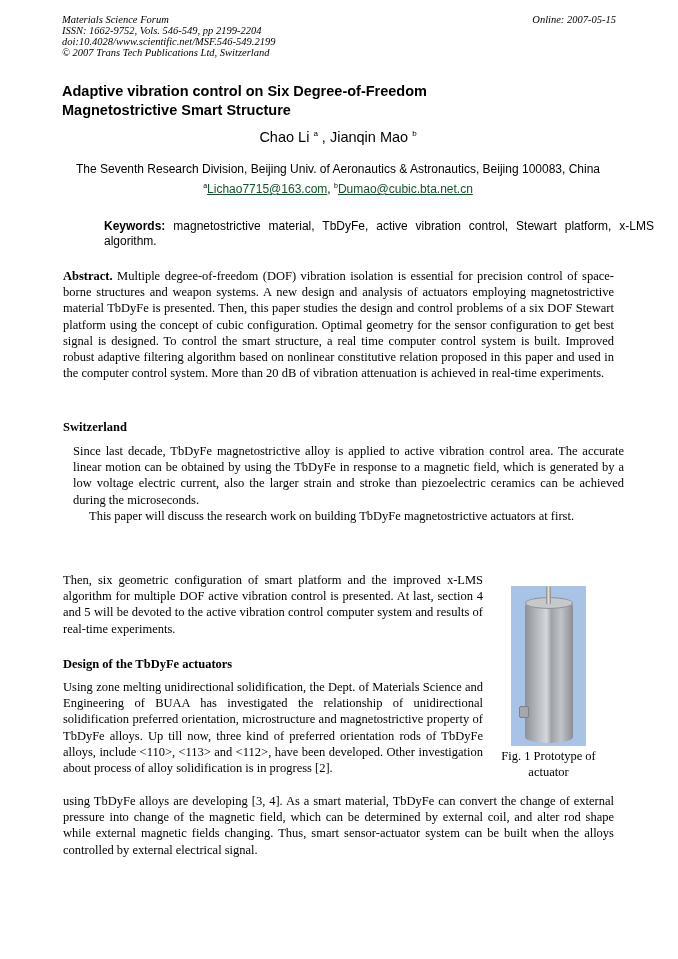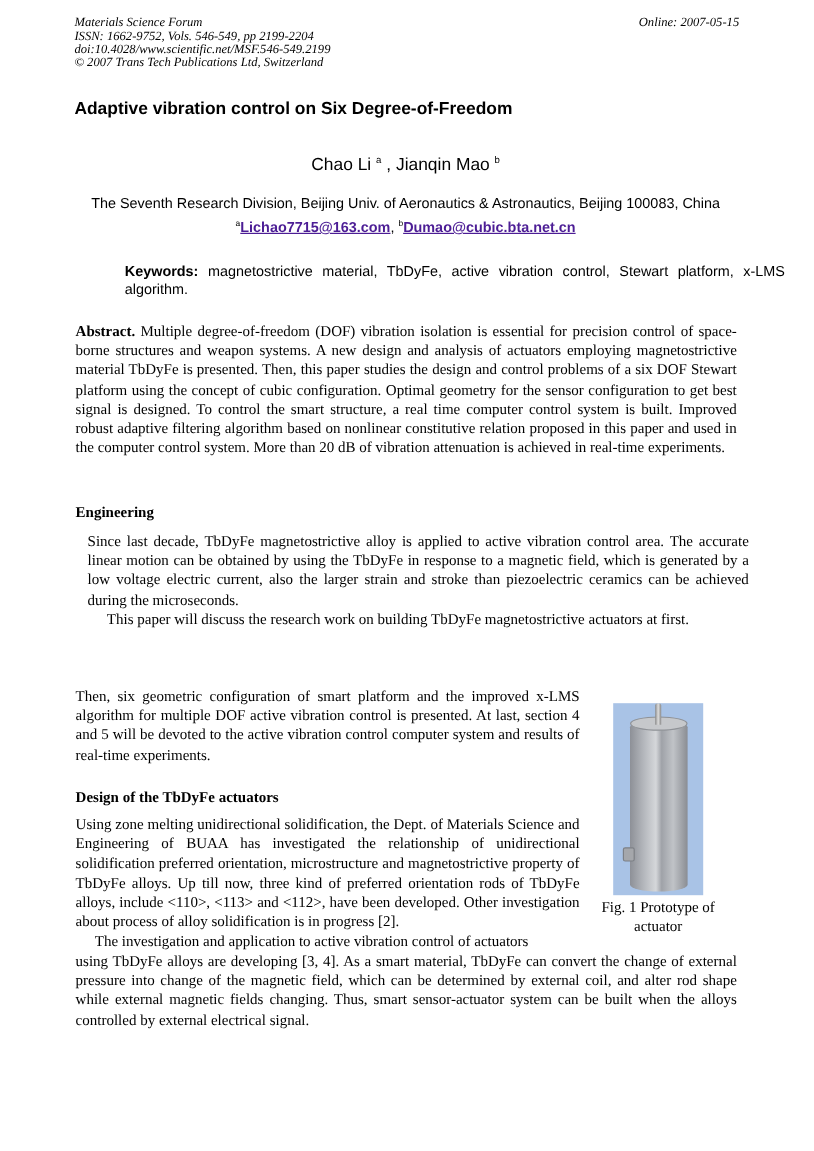--- a/index.html
+++ b/index.html
@@ -13,21 +13,21 @@
   .hdr-right { right: 62px; top: 14px; text-align: left; }
   .title {
     position: absolute; left: 62px; width: 552px; top: 82px; 
     font-family: "Liberation Sans", sans-serif; font-weight: bold; font-size: 14.5px; line-height: 19px;
   }
   .authors { position: absolute; left: 62px; width: 552px; top: 129px; text-align: center; font-family: "Liberation Sans", sans-serif; font-size: 14.5px; }
   .authors sup { font-size: 8px; vertical-align: 6px; }
   .affil { position: absolute; left: 62px; width: 552px; top: 162px; text-align: center; font-family: "Liberation Sans", sans-serif; font-size: 12px; }
   .emails { position: absolute; left: 62px; width: 552px; top: 182px; text-align: center; font-family: "Liberation Sans", sans-serif; font-size: 12px; }
   .emails sup { font-size: 7px; vertical-align: 5px; }
-  .emails a { color: #4c1d95; text-decoration: underline; font-weight: bold; }
+  .emails a { color: #14532d; text-decoration: underline; }
   .keywords { position: absolute; left: 63px; width: 550px; top: 219px; font-family: "Liberation Sans", sans-serif; font-size: 12px; line-height: 15px; text-align: justify; margin-left: 41px; }
   .keywords b { font-weight: bold; }
   .para { position: absolute; font-size: 12.5px; line-height: 16.2px; text-align: justify; }
   .para p { margin: 0; }
   .indent { text-indent: 16px; }
   .abstract { left: 63px; width: 551px; top: 268px; }
   .sec-h { position: absolute; left: 63px; font-weight: bold; font-size: 12.5px; }
   .intro { left: 73px; width: 551px; top: 443px; }
   .intro-narrow { left: 63px; width: 420px; top: 572px; }
   .design { left: 63px; width: 420px; top: 679px; }
@@ -46,20 +46,21 @@
 <div class="hdr hdr-left">
   <div>Materials Science Forum</div>
   <div>ISSN: 1662-9752, Vols. 546-549, pp 2199-2204</div>
   <div>doi:10.4028/www.scientific.net/MSF.546-549.2199</div>
   <div>© 2007 Trans Tech Publications Ltd, Switzerland</div>
 </div>
 <div class="hdr hdr-right">Online: 2007-05-15</div>
 
 <div class="title">
   <div>Adaptive vibration control on Six Degree-of-Freedom</div>
+  <div>Magnetostrictive Smart Structure</div>
 </div>
 
 <div class="authors">
   <span>Chao Li</span>
   <sup>a</sup><span> , </span><span>Jianqin Mao</span>
   <sup>b</sup>
 </div>
 
 <div class="affil">The Seventh Research Division, Beijing Univ. of Aeronautics &amp; Astronautics, Beijing 100083, China</div>
 
@@ -70,35 +71,34 @@
 <div class="keywords">
   <b>Keywords:</b>
   <span>magnetostrictive material, TbDyFe, active vibration control, Stewart platform, x-LMS algorithm.</span>
 </div>
 
 <div class="para abstract">
   <p><b>Abstract.</b>
   <span>Multiple degree-of-freedom (DOF) vibration isolation is essential for precision control of space-borne structures and weapon systems. A new design and analysis of actuators employing magnetostrictive material TbDyFe is presented. Then, this paper studies the design and control problems of a six DOF Stewart platform using the concept of cubic configuration. Optimal geometry for the sensor configuration to get best signal is designed. To control the smart structure, a real time computer control system is built. Improved robust adaptive filtering algorithm based on nonlinear constitutive relation proposed in this paper and used in the computer control system. More than 20 dB of vibration attenuation is achieved in real-time experiments.</span></p>
 </div>
 
-<div class="sec-h" style="top:420px;">Engineering</div>
+<div class="sec-h" style="top:420px;">Switzerland</div>
 
 <div class="para intro">
   <p>Since last decade, TbDyFe magnetostrictive alloy is applied to active vibration control area. The accurate linear motion can be obtained by using the TbDyFe in response to a magnetic field, which is generated by a low voltage electric current, also the larger strain and stroke than piezoelectric ceramics can be achieved during the microseconds.</p>
   <p class="indent">This paper will discuss the research work on building TbDyFe magnetostrictive actuators at first.</p>
 </div>
 <div class="para intro-narrow">
   <p>Then, six geometric configuration of smart platform and the improved x-LMS algorithm for multiple DOF active vibration control is presented. At last, section 4 and 5 will be devoted to the active vibration control computer system and results of real-time experiments.</p>
 </div>
 
 <div class="sec-h" style="top:657px;">Design of the TbDyFe actuators</div>
 
 <div class="para design">
   <p>Using zone melting unidirectional solidification, the Dept. of Materials Science and Engineering of BUAA has investigated the relationship of unidirectional solidification preferred orientation, microstructure and magnetostrictive property of TbDyFe alloys. Up till now, three kind of preferred orientation rods of TbDyFe alloys, include &lt;110&gt;, &lt;113&gt; and &lt;112&gt;, have been developed. Other investigation about process of alloy solidification is in progress [2].</p>
-  <p class="indent">The investigation and application to active vibration control of actuators</p>
 </div>
 <div class="para tail">
   <p>using TbDyFe alloys are developing [3, 4]. As a smart material, TbDyFe can convert the change of external pressure into change of the magnetic field, which can be determined by external coil, and alter rod shape while external magnetic fields changing. Thus, smart sensor-actuator system can be built when the alloys controlled by external electrical signal.</p>
 </div>
 
 <div class="figure">
   <div class="cyl"></div>
   <div class="cyl-top"></div>
   <div class="rod"></div>
   <div class="nut"></div>

